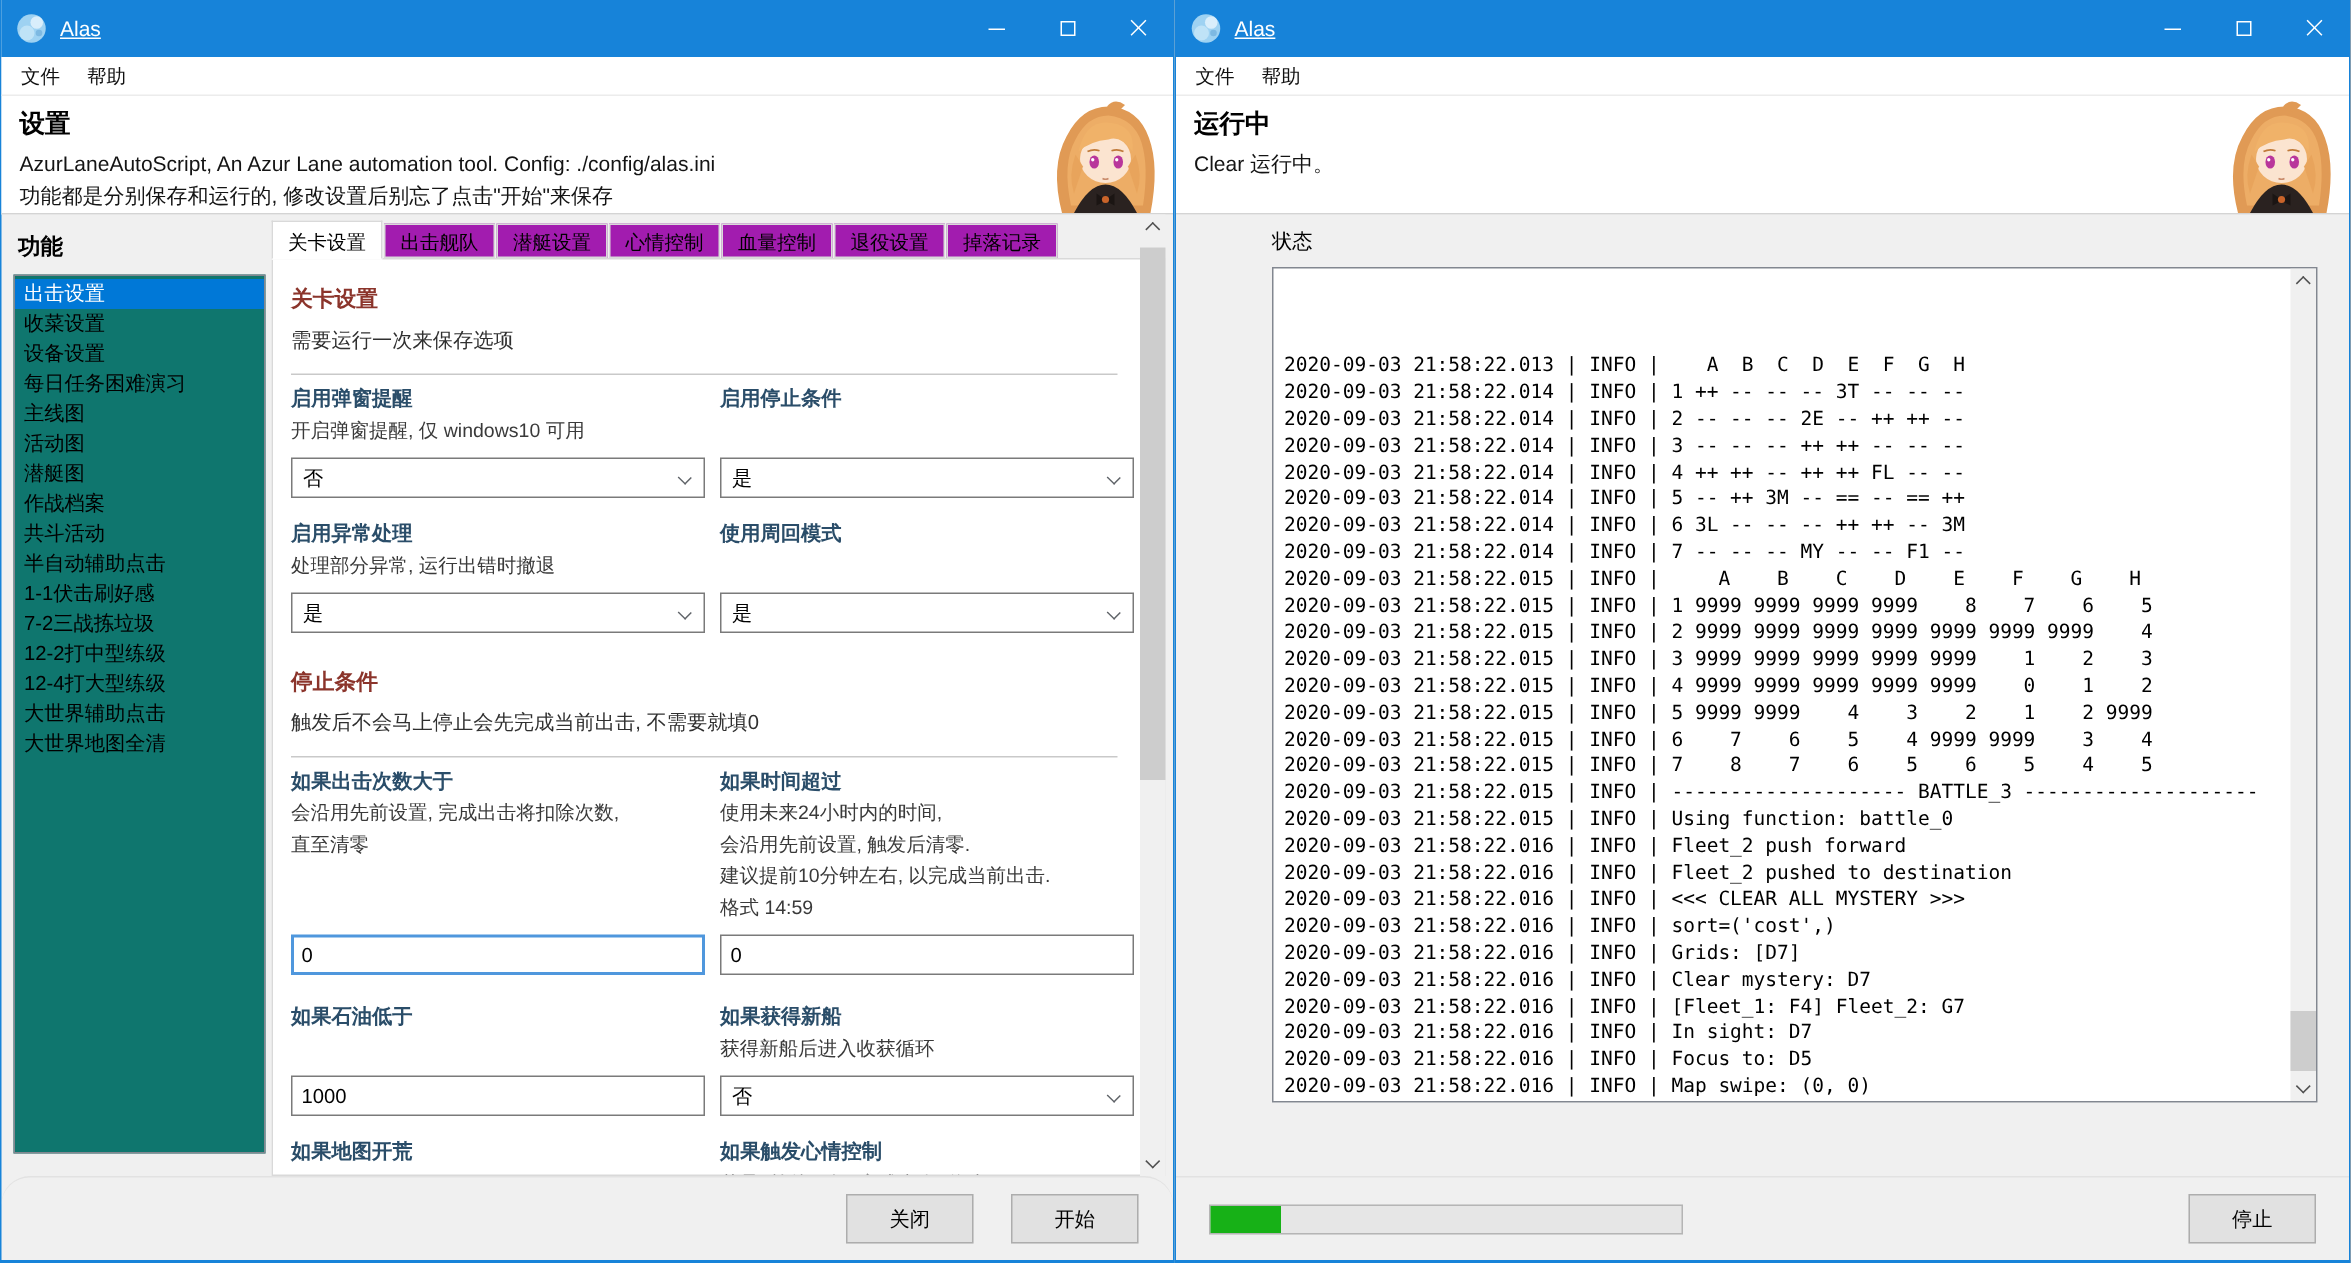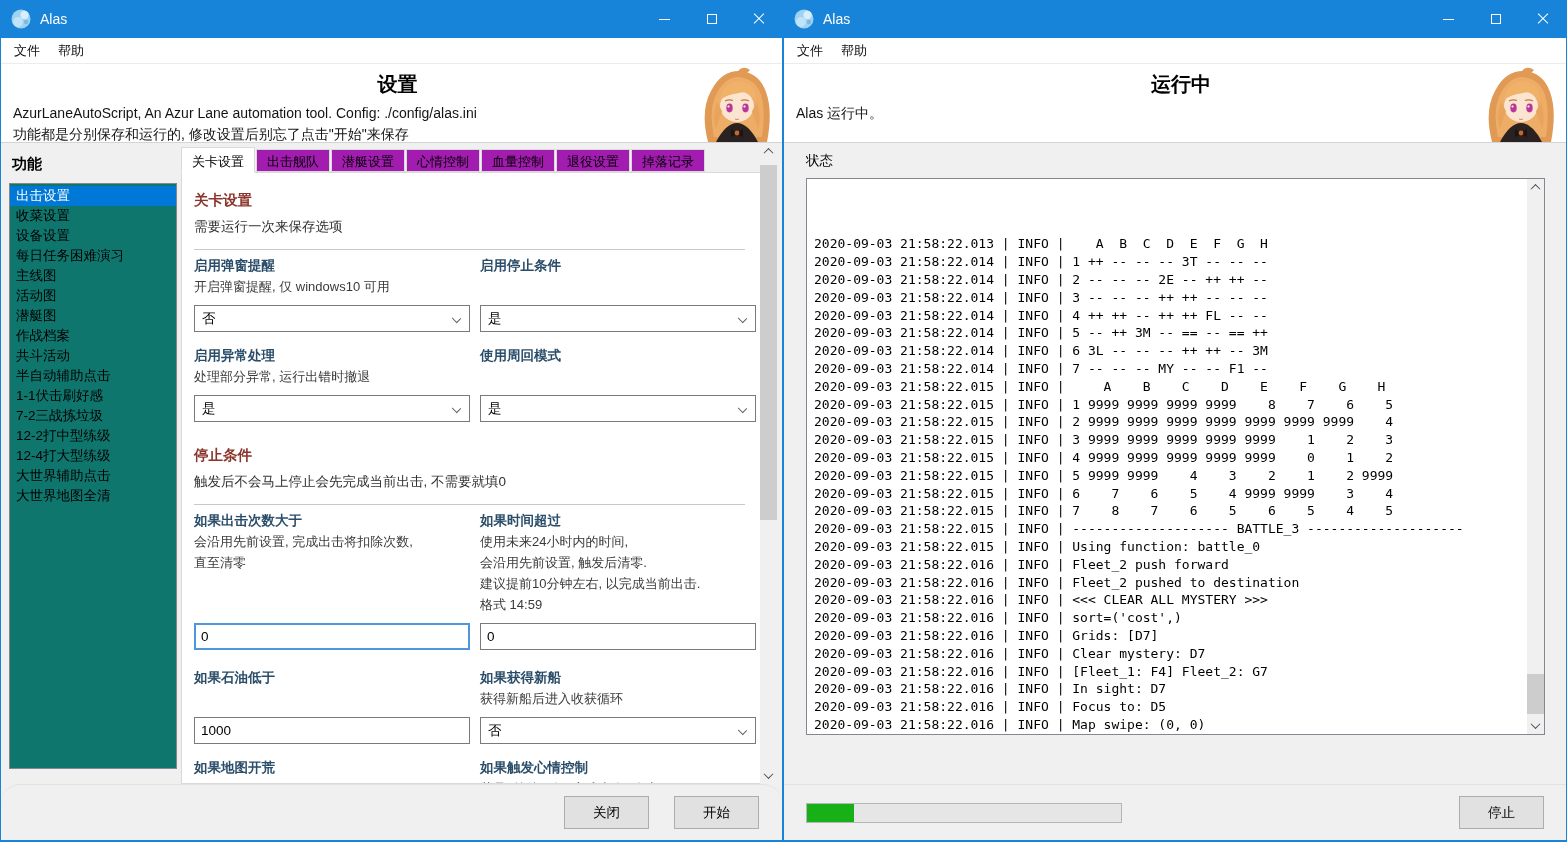--- a/index.html
+++ b/index.html
@@ -7,38 +7,38 @@
   body { font-family:"Liberation Sans","DejaVu Sans",sans-serif; background:#2b2b2b; overflow:hidden; }
   .screen { display:flex; width:1567px; height:842px; }
   .window { height:842px; display:flex; flex-direction:column; background:#f0f0f0;
             border-left:1px solid #1783d9; border-right:1px solid #1783d9; border-bottom:2px solid #1783d9; }
   #win-left { width:783px; }
   #win-right { width:784px; }
 
   
   .titlebar { height:38px; flex:none; background:#1783d9; display:flex; align-items:center; color:#fff; }
   .app-icon { width:22px; height:22px; margin:0 8px 0 9px; flex:none; }
-  .win-title { font-size:14px; }
+  .win-title { font-size:14px;text-decoration:underline; }
   .win-controls { margin-left:auto; display:flex; height:100%; }
   .win-btn { width:47px; height:100%; display:flex; align-items:center; justify-content:center; }
   .glyph-min { width:11px; height:1px; background:#fff; }
   .glyph-max { width:10px; height:10px; border:1px solid #fff; }
   .glyph-close { position:relative; width:12px; height:12px; }
   .glyph-close:before,.glyph-close:after { content:""; position:absolute; left:-1px; top:5px; width:14px; height:1px; background:#fff; }
   .glyph-close:before { transform:rotate(45deg); }
   .glyph-close:after { transform:rotate(-45deg); }
 
   
   .menubar { height:26px; flex:none; background:#fff; border-bottom:1px solid #ececec; display:flex; align-items:center; font-size:13px; color:#111; padding-left:4px; }
   .menu-item { padding:16px 9px; }
 
   
   .app-header { height:79px; flex:none; background:#fff; border-bottom:1px solid #d4d4d4; position:relative; }
   .h-texts { padding:7px 0 0 12px; }
-  .h-title { font-size:20px; font-weight:bold; margin-bottom:5px;text-align:center; }
+  .h-title { font-size:17px; font-weight:bold; margin-bottom:5px; }
   .h-sub { font-size:14px; color:#141414; line-height:21px; }
   .avatar { position:absolute; right:7px; top:3px; width:77px; height:75px; overflow:hidden; }
 
   
   .body { flex:1; display:flex; min-height:0; }
   .sidebar { width:180px; flex:none; display:flex; flex-direction:column; padding:8px 0 15px 8px; }
   .sb-title { font-size:15px; font-weight:bold; margin:4px 0 9px 3px; color:#000; }
   .listbox { flex:1; width:168px; background:#0f766e; border:1px solid #828790; overflow:hidden; padding-top:2px; }
   .list-item { font-size:13.5px; line-height:20px; padding:0 6px; white-space:nowrap; color:#000; }
   .list-item.selected { background:#0078d7; color:#fff; }
@@ -73,21 +73,21 @@
   .chev-down { transform:rotate(45deg) translate(-1px,-1px); }
   .vthumb { width:17px; background:#cdcdcd; flex:none; }
   .vspacer { flex:1; }
 
   
   .footer { height:56px; flex:none; border-top:1px solid #e2e2e2; display:flex; align-items:center; }
   .footer.left { justify-content:flex-end; padding-right:23px; gap:25px;border-radius:19px; }
   .btn { width:85px; height:33px; background:#e1e1e1; border:1px solid #adadad; font-size:13.5px; display:flex; align-items:center; justify-content:center; color:#000; }
 
   
-  .body-right { flex:1; min-height:0; display:flex; flex-direction:column; padding:0 21px 0 22px; }
+  .body-right { flex:1; min-height:0; display:flex; flex-direction:column; padding:0 21px 0 22px;margin-left:42px; }
   .status-label { font-size:13.5px; color:#000; margin:9px 0 8px 0; }
   .logbox { height:557px; flex:none; background:#fff; border:1px solid #828790; position:relative; overflow:hidden; }
   .loglines { position:absolute; left:0; top:0; right:17px; bottom:0; overflow:hidden; padding:3px 0 0 7px;
               font-family:"DejaVu Sans Mono","Liberation Mono",monospace; font-size:13px; line-height:17.8px; white-space:pre; color:#000; }
   .vscroll.log { top:0; right:0; bottom:0; }
   .footer.right { padding:0 22px; justify-content:space-between; }
   .progress { width:316px; height:20px; border:1px solid #b5b5b5; background:#e6e6e6; }
   .progress-fill { height:100%; width:0; background:#17b117; }
 </style>
 </head>
@@ -326,21 +326,21 @@
     </div>
 
     <div class="menubar">
       <span class="menu-item">文件</span>
       <span class="menu-item">帮助</span>
     </div>
 
     <div class="app-header">
       <div class="h-texts">
         <div class="h-title">运行中</div>
-        <div class="h-sub">Alas 运行中。</div>
+        <div class="h-sub">Clear 运行中。</div>
       </div>
       <div class="avatar">
         <svg width="77" height="75" viewBox="0 0 77 75">
           <rect width="77" height="75" fill="#ffffff"></rect>
           <path d="M10,75 Q2,44 13,24 Q23,4 41,4 Q61,5 68,25 Q75,44 69,75 Z" fill="#e09a55"></path>
           <path d="M16,70 Q10,42 19,26 Q27,10 41,10 Q58,12 63,28 Q68,44 64,70 Z" fill="#edad66"></path>
           <path d="M40,4 Q45,-2 52,3 L47,8 Z" fill="#e09a55"></path>
           <ellipse cx="39" cy="39" rx="17" ry="16" fill="#fbe4d0"></ellipse>
           <path d="M21,34 Q26,12 43,15 Q59,17 57,34 Q49,23 41,26 Q29,27 21,34 Z" fill="#f0b269"></path>
           <path d="M19,36 Q14,50 18,62 L24,44 Z" fill="#e8a45c"></path>

